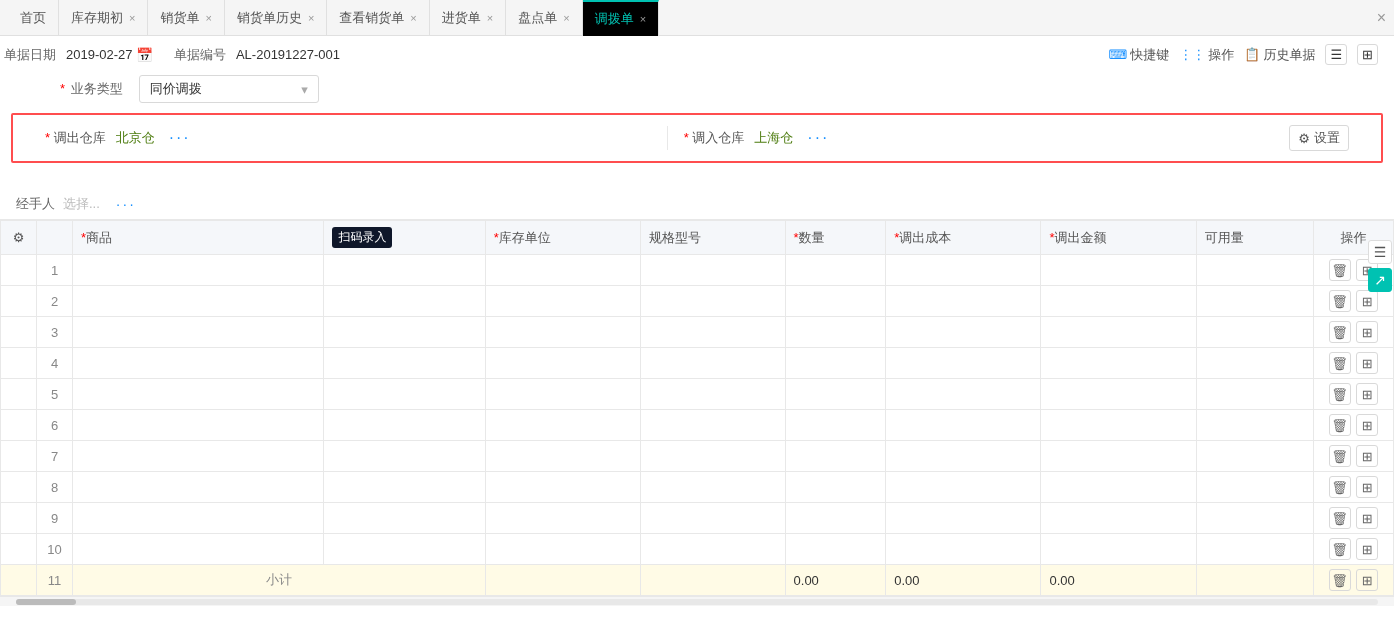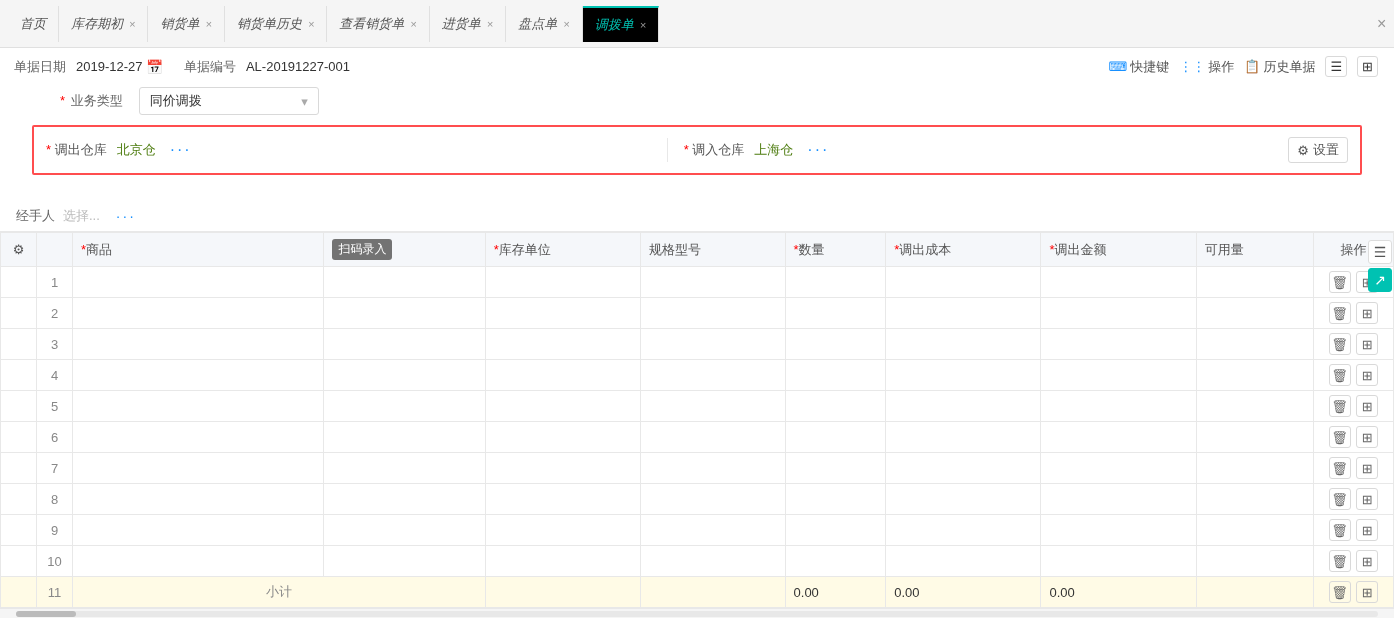--- a/index.html
+++ b/index.html
@@ -3,24 +3,23 @@
   <meta charset="utf-8">
   <style>
     * { box-sizing: border-box; margin: 0; padding: 0; }
     body { font-family: 'Microsoft YaHei', Arial, sans-serif; font-size: 13px; color: #333; background: #fff; overflow: hidden; }
 
     
     .tab-bar {
       display: flex; align-items: center;
       border-bottom: 1px solid #e0e0e0;
       background: #f5f5f5;
-      height: 48px;
+      height: 36px;
       padding: 0 8px;
       position: relative;
-      font-style: italic;
     }
     .tab {
       display: flex; align-items: center;
       padding: 0 12px;
       height: 36px;
       cursor: pointer;
       font-size: 13px;
       color: #555;
       border-right: 1px solid #e0e0e0;
       white-space: nowrap;
@@ -47,33 +46,33 @@
     .form-label .required {
       color: red; margin-right: 2px;
     }
     .form-value {
       color: #333; margin-left: 6px;
     }
 
     
     .doc-header {
       display: flex; align-items: center;
-      padding: 8px 16px 4px 14px;
+      padding: 8px 16px 4px 4px;
       gap: 20px;
     }
     .doc-header-item {
       display: flex; align-items: center; gap: 4px; color: #555;
     }
     .doc-header-item .cal-icon { color: #1890ff; font-size: 14px; }
 
     
     .red-box {
       border: 2px solid #ff4d4f;
-      margin: 6px 32px;
-      padding: 10px 12px;
+      margin: 6px 11px;
+      padding: 10px 32px;
       border-radius: 2px;
       display: flex; align-items: center; gap: 0;
     }
     .warehouse-item {
       display: flex; align-items: center; gap: 6px; flex: 1;
     }
     .warehouse-label { color: #555; }
     .warehouse-label .required { color: red; }
     .warehouse-value { color: #4d7c0f; margin-left: 4px; }
     .dots-btn { color: #1890ff; cursor: pointer; margin-left: 8px; font-size: 16px; letter-spacing: 2px; }
@@ -121,21 +120,21 @@
     thead th.gear-col { width: 36px; text-align: center; }
     thead th.num-col { width: 36px; }
     thead th.op-col { width: 80px; text-align: center; }
     tbody td {
       border: 1px solid #e8e8e8;
       padding: 4px 8px; height: 30px; color: #333;
     }
     tbody td.num-col { text-align: center; color: #888; }
     tbody td.op-col { text-align: center; }
     .scan-btn {
-      background: #737373; color: #fff; border: none;
+      background: #0f172a; color: #fff; border: none;
       padding: 2px 6px; border-radius: 3px; font-size: 12px; cursor: pointer;
     }
     .subtotal-row td {
       background: #fffbe6; font-weight: 500; color: #333;
     }
     .icon-btn {
       background: none; border: 1px solid #d9d9d9; border-radius: 3px;
       width: 22px; height: 22px; cursor: pointer; font-size: 13px;
       display: inline-flex; align-items: center; justify-content: center;
       margin: 0 1px; color: #666;
@@ -206,21 +205,21 @@
   <div class="tab active">
     <span>调拨单</span>
     <span class="close-icon">×</span>
   </div>
   <span class="tab-bar-close">×</span>
 </div>
 
 <div class="doc-header">
   <div class="doc-header-item">
     <span class="form-label">单据日期</span>
-    <span class="form-value">2019-12-27</span>
+    <span class="form-value">2019-02-27</span>
     <span class="cal-icon">📅</span>
   </div>
   <div class="doc-header-item">
     <span class="form-label">单据编号</span>
     <span class="form-value">AL-20191227-001</span>
   </div>
   <div class="header-right-actions">
     <div class="action-link">
       <span class="action-icon-blue">⌨</span>
       <span>快捷键</span>

